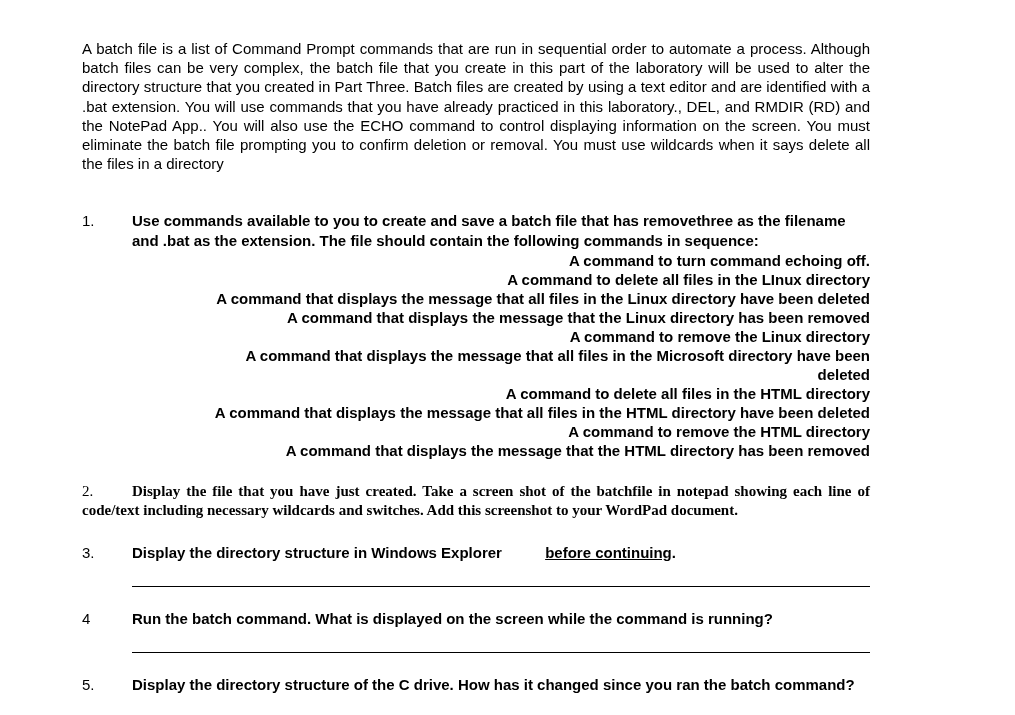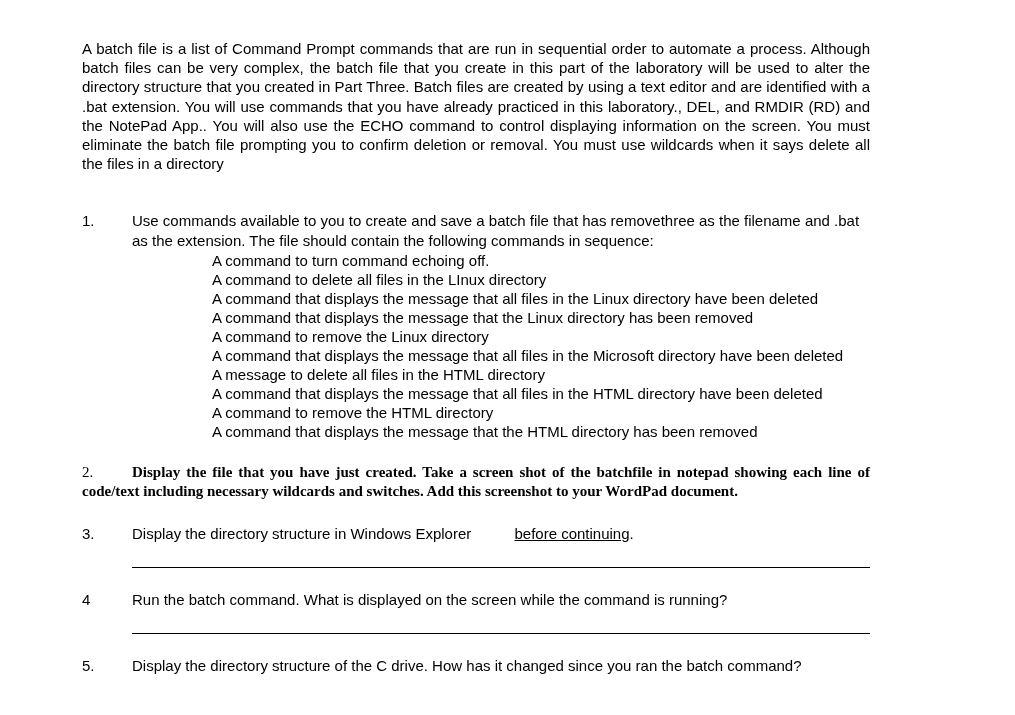--- a/index.html
+++ b/index.html
@@ -34,27 +34,29 @@
       align-items: flex-start;
     }
     .step-num {
       width: 50px;
       flex: 0 0 50px;
       line-height: 1.28;
     }
     .step-body {
       flex: 1;
       line-height: 1.28;
+      font-weight: bold;
     }
     .sublist {
       margin-top: 1px;
       padding-left: 80px;
     }
     .sublist div {
       line-height: 1.27;
+      text-align: right;
     }
     .step2-desc {
       font-weight: bold;
       text-align: justify;
       line-height: 1.28;
       font-family: Liberation Serif, serif;
     }
     .inline-num {
       display: inline-block;
       width: 50px;
@@ -85,21 +87,21 @@
         <div class="step-num">1.</div>
         <div class="step-body">
           <span>Use commands available to you to create and save a batch file that has removethree as the filename and .bat as the extension. The file should contain the following commands in sequence:</span>
           <div class="sublist">
             <div>A command to turn command echoing off.</div>
             <div>A command to delete all files in the LInux directory</div>
             <div>A command that displays the message that all files in the Linux directory have been deleted</div>
             <div>A command that displays the message that the Linux directory has been removed</div>
             <div>A command to remove the Linux directory</div>
             <div>A command that displays the message that all files in the Microsoft directory have been deleted</div>
-            <div>A message to delete all files in the HTML directory</div>
+            <div>A command to delete all files in the HTML directory</div>
             <div>A command that displays the message that all files in the HTML directory have been deleted</div>
             <div>A command to remove the HTML directory</div>
             <div>A command that displays the message that the HTML directory has been removed</div>
           </div>
         </div>
       </div>
     </li>
 
     <li>
       <div class="step2-desc">

